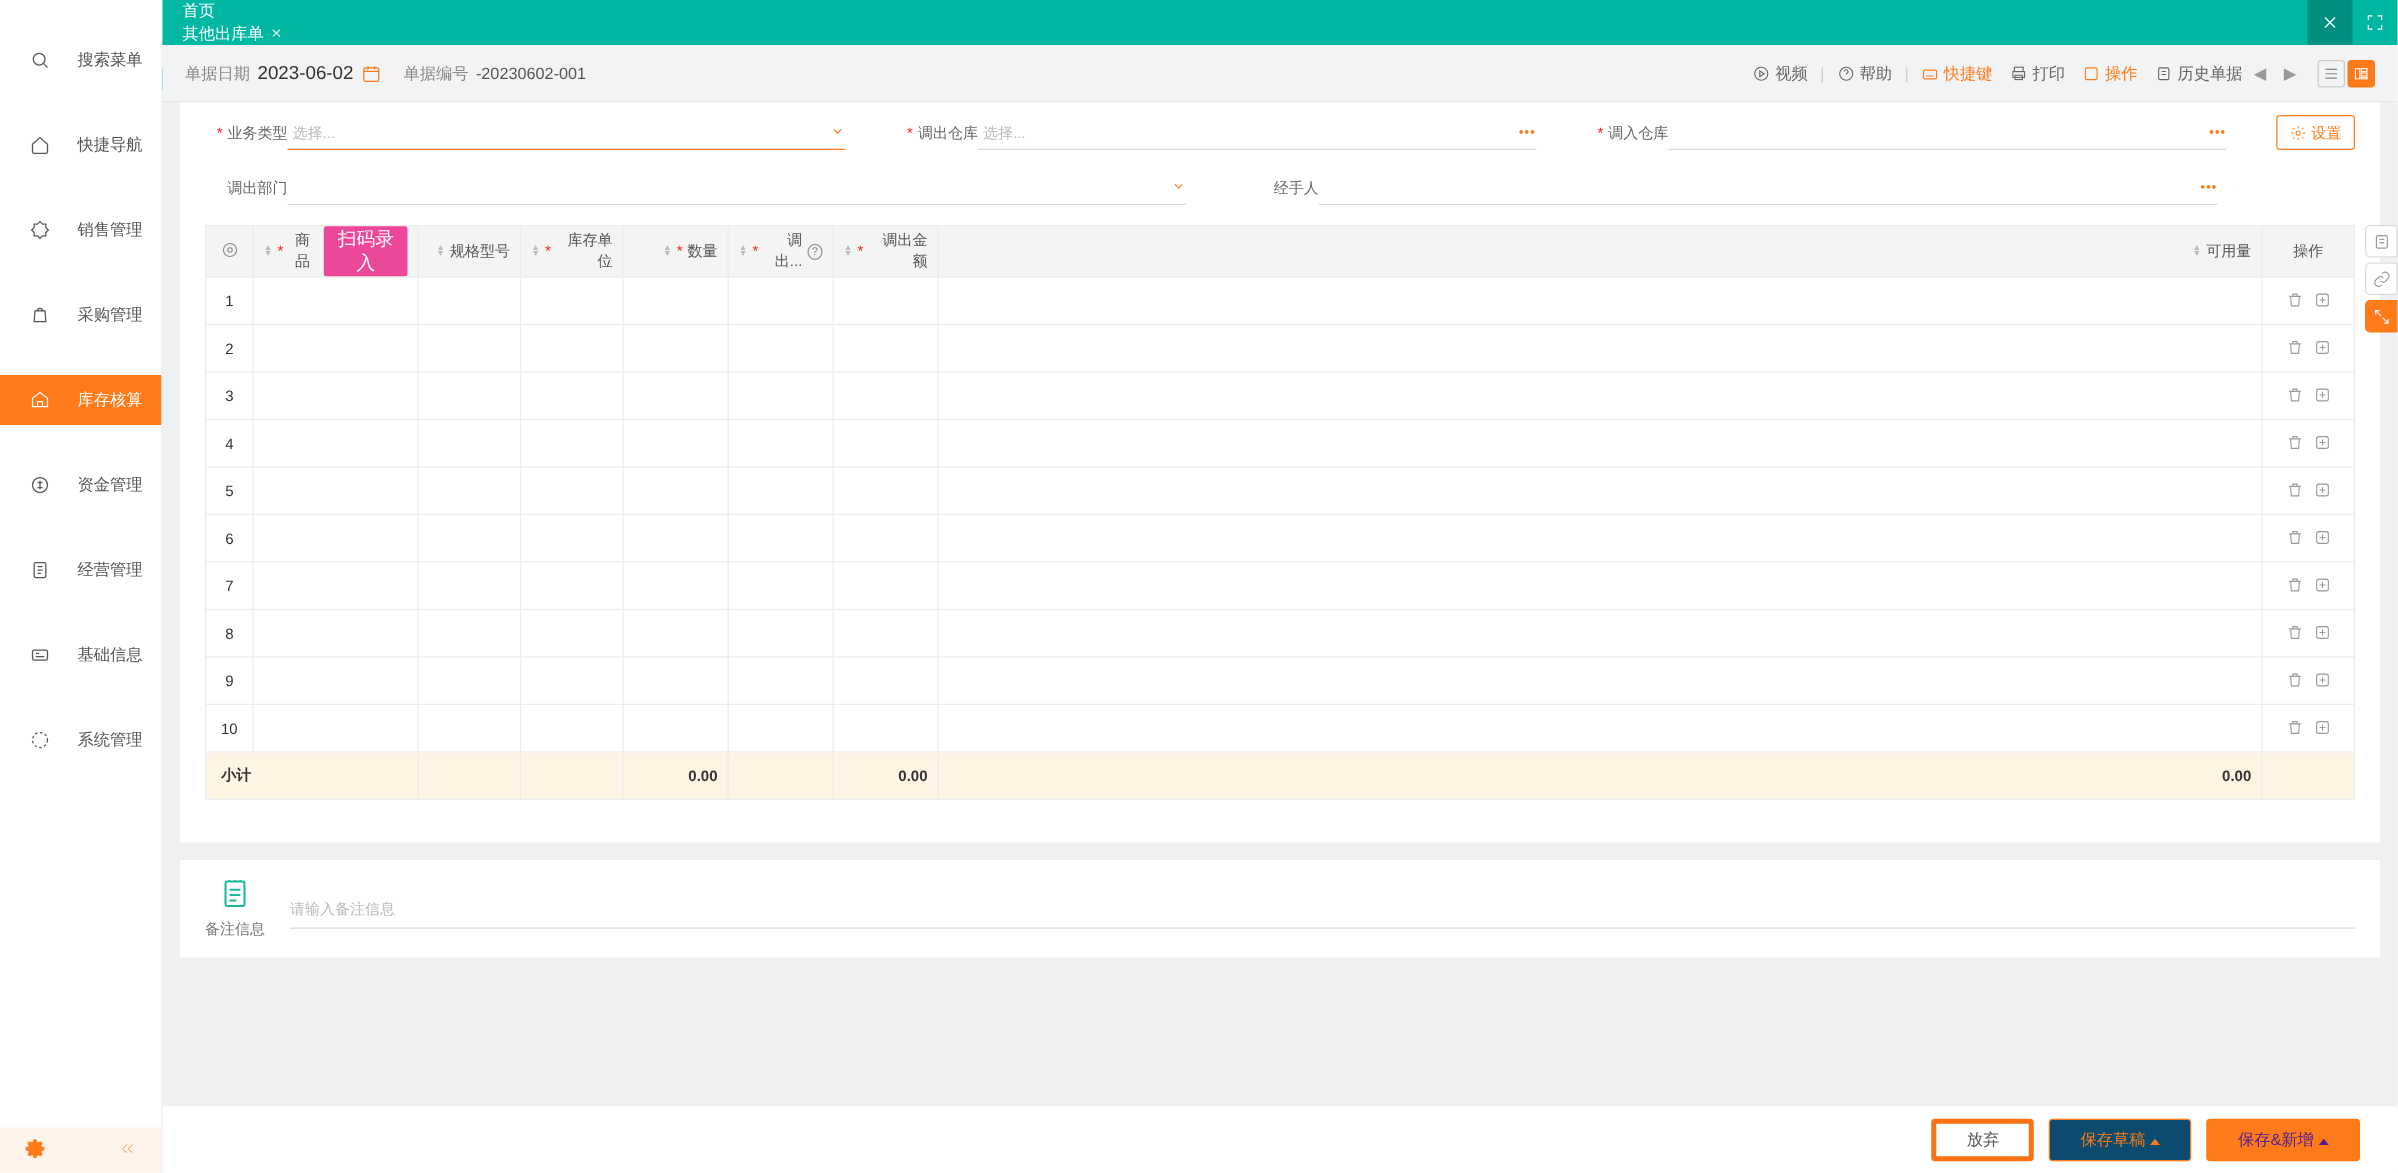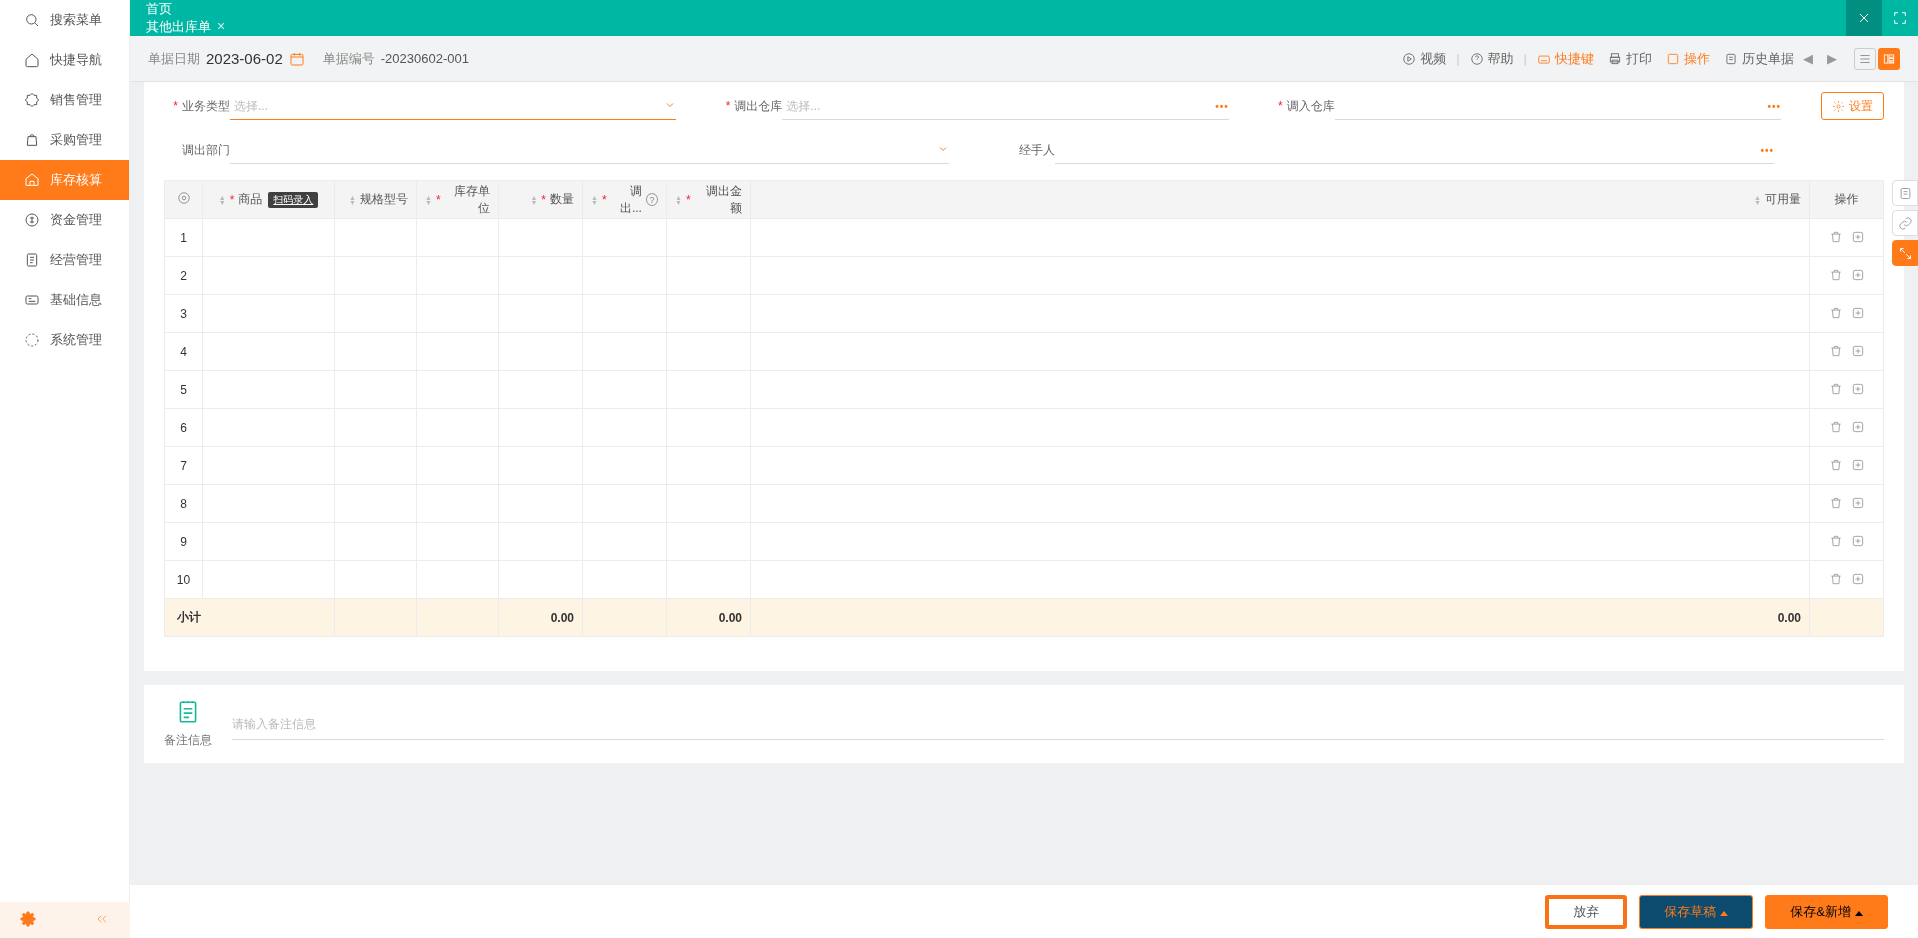--- a/index.html
+++ b/index.html
@@ -1,20 +1,20 @@
 <!DOCTYPE html>
 <html><head>
 <meta charset="utf-8">
 <style>
   * { box-sizing: border-box; margin: 0; padding: 0; font-family: "Microsoft YaHei", Arial, sans-serif; }
   body { background: #fff; font-size: 13px; color: #333; overflow: hidden; height: 938px; width: 1918px; }
 
   
   .sidebar { position: absolute; left: 0; top: 0; width: 130px; height: 100%; background: #fff; border-right: 1px solid #eee; }
-  .sidebar-item { display: flex; align-items: center; height: 40px; padding-left: 24px; cursor: pointer; color: #555; gap: 10px; }
+  .sidebar-item { display: flex; align-items: center; height: 40px; padding-left: 24px; cursor: pointer; color: #555; gap: 22px; margin-top: 28px; }
   .sidebar-item.active { background: #ff7a19; color: #fff; }
   .sidebar-item .icon { width: 16px; height: 16px; display:inline-flex; align-items:center; justify-content:center; }
   .sidebar-item .icon svg { width:16px; height:16px; stroke: currentColor; fill:none; stroke-width:1.5; }
   .sidebar-footer { position:absolute; bottom:0; left:0; width:130px; height:36px; background:#fdf3ea; display:flex; align-items:center; justify-content:space-between; padding:0 20px; }
   .sidebar-footer svg { width:16px;height:16px; stroke:#ff7a19; fill:#ff7a19; }
 
   
   .topbar { position:absolute; left:130px; top:0; right:0; height:36px; background:#00b7a3; display:flex; align-items:stretch; color:#fff; }
   .tab { display:flex; align-items:flex-start; padding:0 16px; gap:6px; cursor:pointer; font-size:13px; }
   .tab.active { background:#009688; }
@@ -63,21 +63,21 @@
   table { width:100%; border-collapse:collapse; table-layout:fixed;}
   th,td { border:1px solid #ececec; height:38px; font-size:12px; padding:0 8px; text-align:center;}
   th { background:#f4f4f4; color:#555; font-weight:normal; }
   th.alr, td.alr { text-align:right; }
   .th-inner { display:flex; align-items:center; justify-content:flex-end; gap:2px;}
   .th-inner.center{justify-content:center;}
   .sorter { display:inline-flex; flex-direction:column; line-height:5px; color:#bbb; margin-right:2px;}
   .sorter::before{content:"▲";font-size:7px;}
   .sorter::after{content:"▼";font-size:7px;}
   .req-th{color:#f5222d;margin-right:2px;}
-  .scan-tag { background:#404040;color:#fff;font-size:10px;padding:1px 5px;border-radius:2px;margin-left:4px;text-decoration:underline;}
+  .scan-tag { background:#ec4899;color:#fff;font-size:15px;padding:1px 5px;border-radius:2px;margin-left:4px;}
   .row-actions span{display:inline-flex;width:18px;height:18px;align-items:center;justify-content:center;color:#999;cursor:pointer;margin:0 2px;}
   .row-actions svg{width:14px;height:14px;stroke:currentColor;fill:none;stroke-width:1.5;}
   tbody tr.subtotal td{ background:#fdf4e3; font-weight:bold;}
   tbody tr.subtotal td:first-child{text-align:center;}
   .info-icon{display:inline-flex;width:13px;height:13px;border:1px solid #999;border-radius:50%;font-size:9px;align-items:center;justify-content:center;color:#888;margin-left:2px;}
 
   .table-scroll-spacer{height:18px;position:relative;}
   .fake-hscroll{position:absolute;left:0;right:0;bottom:0;height:12px;}
 
   
@@ -85,21 +85,21 @@
   .remark-side { display:flex; flex-direction:column; align-items:center; gap:4px; color:#777; font-size:12px;}
   .remark-side svg{width:26px;height:26px;stroke:#19b89a;fill:none;stroke-width:1.5;}
   .remark-input { flex:1; border:none; border-bottom:1px solid #d9d9d9; height:32px; font-size:12px; color:#333;}
   .remark-input::placeholder{color:#bbb;}
 
   
   .footer { position:absolute; left:0; right:0; bottom:0; height:54px; background:#fff; display:flex; align-items:center; justify-content:flex-end; gap:12px; padding:0 30px; border-top:1px solid #eee;}
   .fbtn { height:34px; padding:0 24px; border-radius:3px; font-size:13px; cursor:pointer; display:flex; align-items:center; gap:4px;}
   .fbtn.plain { border:4px solid #f97316; background:#fff; color:#555;}
   .fbtn.outline { border:1px solid #ff7a19; background:#0c4a6e; color:#ff7a19;text-align:center;}
-  .fbtn.primary { border:1px solid #ff7a19; background:#ff7a19; color:#000000;}
+  .fbtn.primary { border:1px solid #ff7a19; background:#ff7a19; color:#4c1d95;}
   .fbtn .chev-up::before{content:"";display:inline-block;width:0;height:0;border-left:4px solid transparent;border-right:4px solid transparent;border-bottom:5px solid currentColor;}
 
   
   .side-tools{position:absolute; right:0; top:180px; display:flex; flex-direction:column; gap:4px;}
   .side-tools .st{width:26px;height:26px;border:1px solid #ddd;border-radius:4px 0 0 4px;display:flex;align-items:center;justify-content:center;background:#fff;color:#999;cursor:pointer;}
   .side-tools .st.active{background:#ff7a19;border-color:#ff7a19;color:#fff;}
   .side-tools svg{width:15px;height:15px;stroke:currentColor;fill:none;stroke-width:1.5;}
 </style>
 </head>
 <body>

